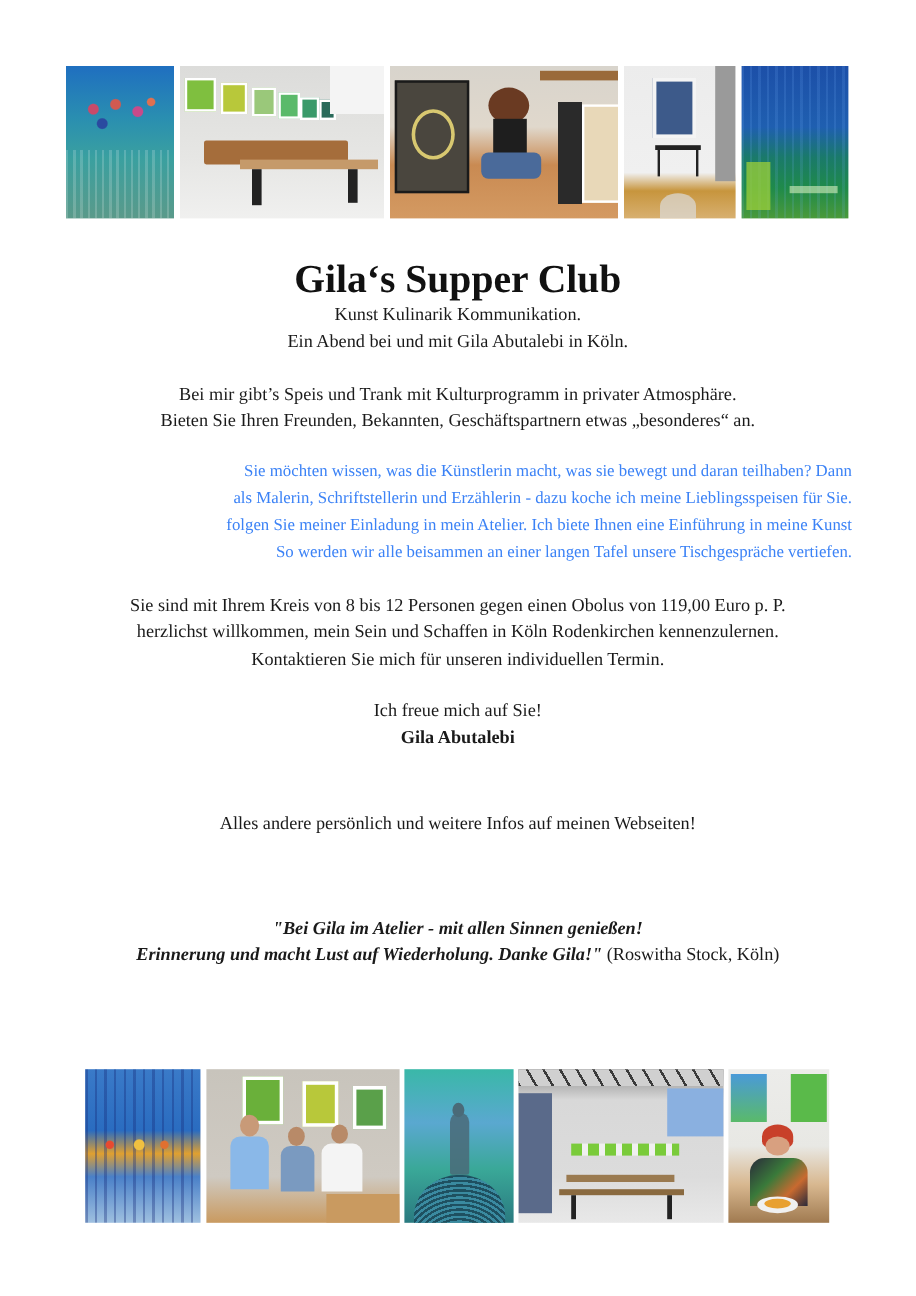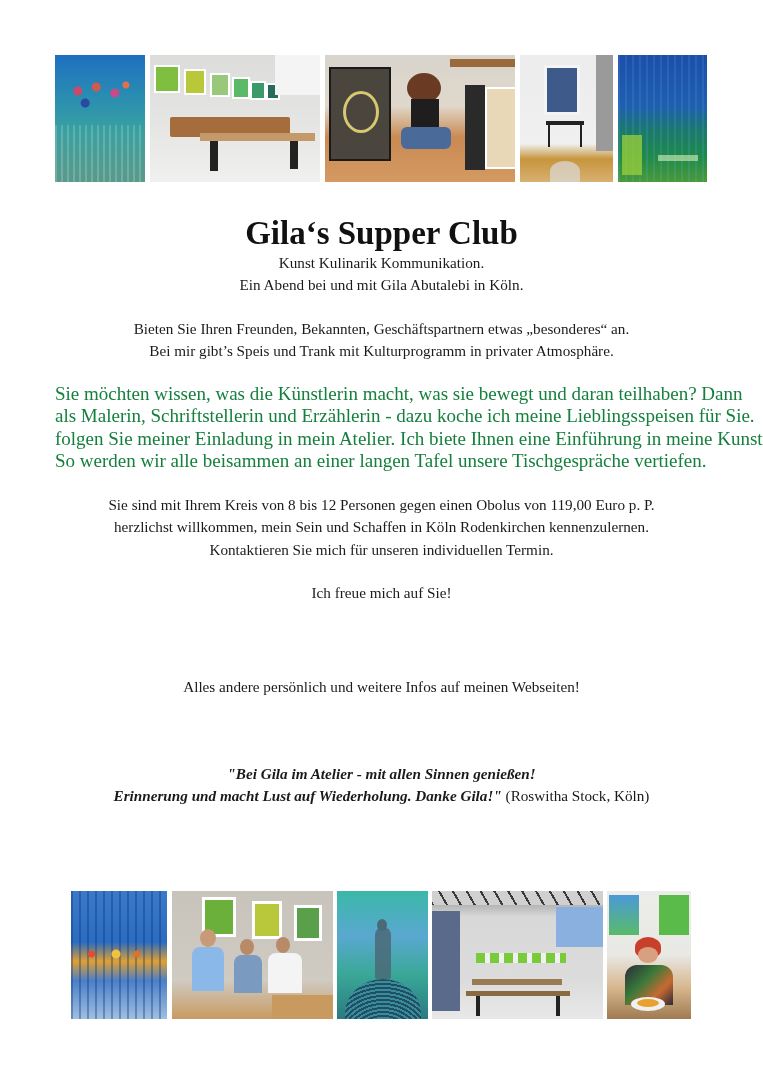--- a/index.html
+++ b/index.html
@@ -1,21 +1,21 @@
 <!DOCTYPE html>
 <html><head>
 <meta charset="utf-8">
 <style>
   html, body { margin: 0; padding: 0; background: #ffffff; }
   body { width: 763px; height: 1080px; position: relative; overflow: hidden; font-family: "Liberation Sans", sans-serif; color: #111; }
   .photo { position: absolute; overflow: hidden; }
   .photo .layer { position: absolute; }
   .text-block { position: absolute; left: 0; width: 763px; text-align: center; font-family: "Liberation Sans", sans-serif; font-size: 15.2px; line-height: 22.4px; color: #1a1a1a; }
   .title { position: absolute; left: 0; width: 763px; top: 213px; text-align: center; font-family: "Liberation Serif", serif; font-weight: bold; font-size: 33px; line-height: 40px; color: #111; }
-  .justify { position: absolute; left: 55px; width: 655px; text-align: left; font-size: 19px; line-height: 22.4px; color: #15803d; }
+  .justify { position: absolute; left: 55px; width: 655px; text-align: right; font-size: 14px; line-height: 22.4px; color: #3b82f6; }
   .line { display: block; white-space: nowrap; font-family: Liberation Serif, serif; }
   .bold { font-weight: bold; }
   .ital { font-style: italic; font-weight: bold; }
   .normal { font-style: normal; font-weight: normal; }
 </style>
 </head>
 <body>
 
 <div class="photo" style="left:55px; top:55px; width:90px; height:127px; background:linear-gradient(180deg,#1f6fc0 0%,#2a8fb0 35%,#3aa0a0 60%,#5a9a8a 100%);">
   <div class="layer" style="left:8px;top:20px;width:74px;height:40px;background:radial-gradient(circle at 20% 40%,#c84a6a 4px,transparent 5px),radial-gradient(circle at 45% 30%,#d05a50 4px,transparent 5px),radial-gradient(circle at 70% 45%,#c84a8a 4px,transparent 5px),radial-gradient(circle at 85% 25%,#e07050 3px,transparent 4px),radial-gradient(circle at 30% 70%,#2a4aa0 4px,transparent 5px);"></div>
@@ -59,39 +59,40 @@
 </div>
 
 <div class="title">Gila‘s Supper Club</div>
 
 <div class="text-block" style="top:252px;">
   <span class="line">Kunst Kulinarik Kommunikation.</span>
   <span class="line">Ein Abend bei und mit Gila Abutalebi in Köln.</span>
 </div>
 
 <div class="text-block" style="top:318px;">
+  <span class="line">Bei mir gibt’s Speis und Trank mit Kulturprogramm in privater Atmosphäre.</span>
   <span class="line">Bieten Sie Ihren Freunden, Bekannten, Geschäftspartnern etwas „besonderes“ an.</span>
-  <span class="line">Bei mir gibt’s Speis und Trank mit Kulturprogramm in privater Atmosphäre.</span>
 </div>
 
 <div class="justify" style="top:383px;">
   <span class="line">Sie möchten wissen, was die Künstlerin macht, was sie bewegt und daran teilhaben? Dann</span>
   <span class="line">als Malerin, Schriftstellerin und Erzählerin - dazu koche ich meine Lieblingsspeisen für Sie.</span>
   <span class="line">folgen Sie meiner Einladung in mein Atelier. Ich biete Ihnen eine Einführung in meine Kunst</span>
   <span class="line">So werden wir alle beisammen an einer langen Tafel unsere Tischgespräche vertiefen.</span>
 </div>
 
 <div class="text-block" style="top:494px;">
   <span class="line">Sie sind mit Ihrem Kreis von 8 bis 12 Personen gegen einen Obolus von 119,00 Euro p. P.</span>
   <span class="line">herzlichst willkommen, mein Sein und Schaffen in Köln Rodenkirchen kennenzulernen.</span>
   <span class="line">Kontaktieren Sie mich für unseren individuellen Termin.</span>
 </div>
 
 <div class="text-block" style="top:582px;">
   <span class="line">Ich freue mich auf Sie!</span>
+  <span class="line bold">Gila Abutalebi</span>
 </div>
 
 <div class="text-block" style="top:676px;">
   <span class="line">Alles andere persönlich und weitere Infos auf meinen Webseiten!</span>
 </div>
 
 <div class="text-block" style="top:763px;">
   <span class="line ital">"Bei Gila im Atelier - mit allen Sinnen genießen!</span>
   <span class="line"><span class="ital">Erinnerung und macht Lust auf Wiederholung.  Danke Gila!"</span><span class="normal"> (Roswitha Stock, Köln)</span></span>
 </div>

